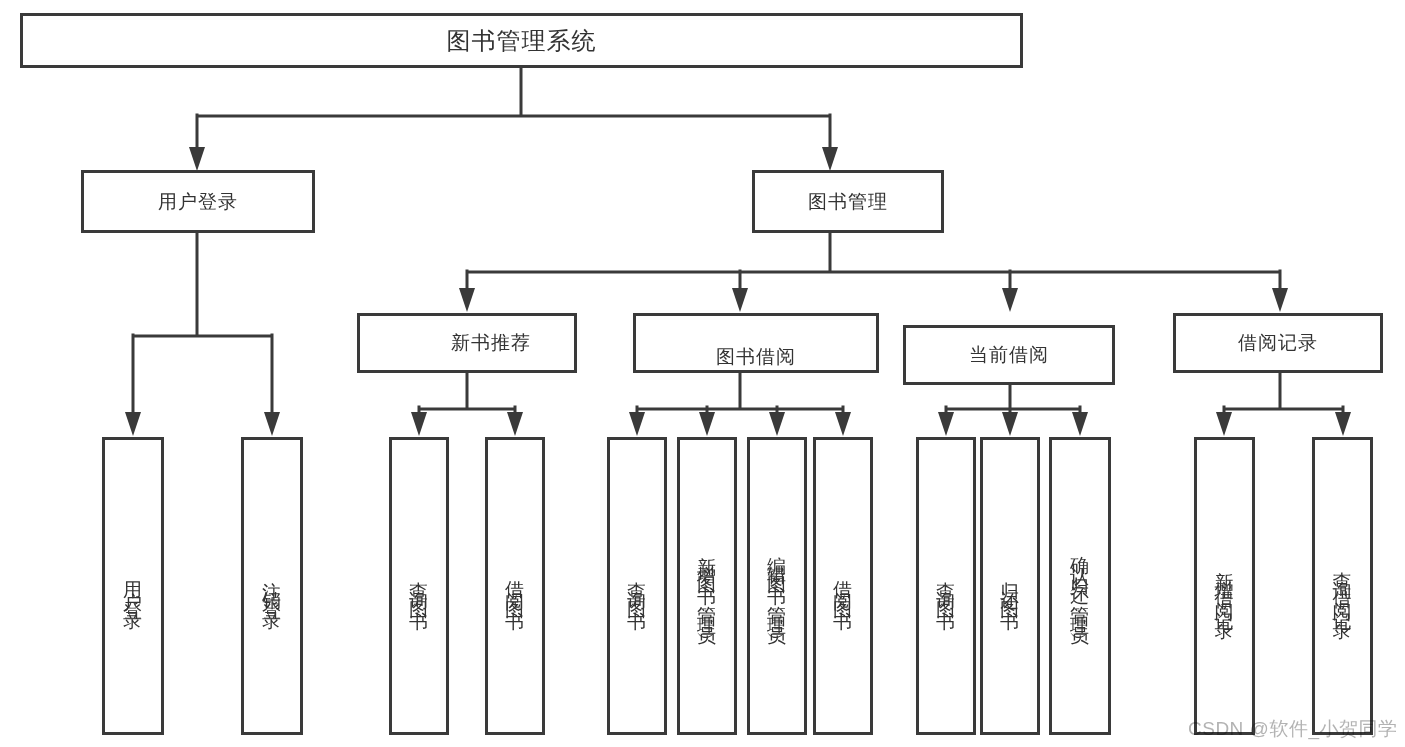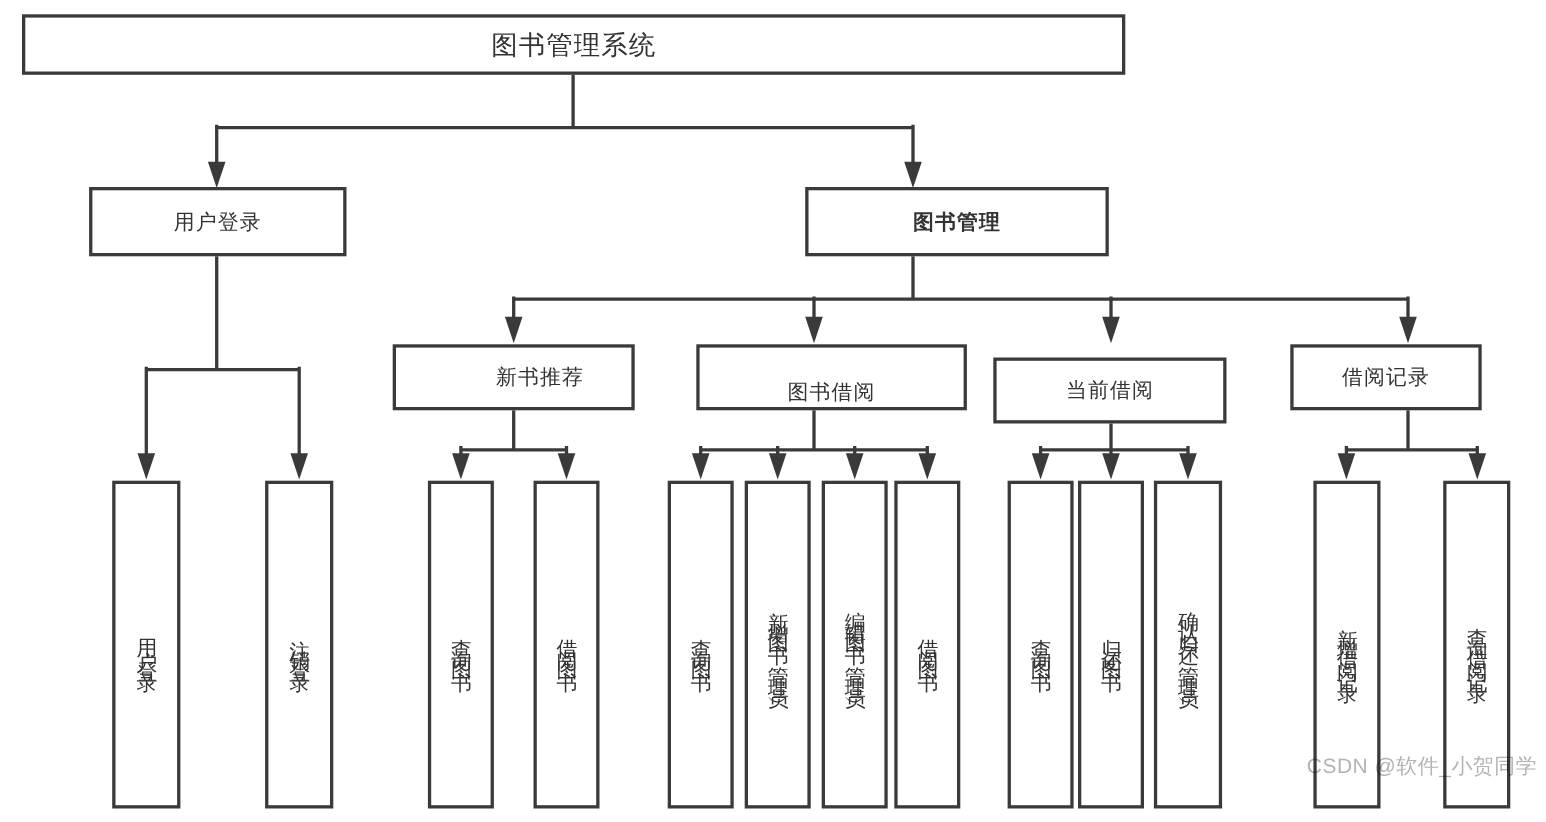--- a/index.html
+++ b/index.html
@@ -12,41 +12,41 @@
     position:absolute;box-sizing:border-box;border:3px solid #3a3a3a;background:#ffffff;
     display:flex;align-items:center;justify-content:center;z-index:2;
   }
   .hlabel{font-size:19px;letter-spacing:1px;}
   .root-box .hlabel{font-size:24px;}
   .vnode{writing-mode:vertical-rl;text-orientation:mixed;}
   .vlabel{font-size:19px;line-height:1;letter-spacing:10px;}
   
   .b-root{left:20px;top:13px;width:1003px;height:55px;}
   .b-l2a{left:81px;top:170px;width:234px;height:63px;}
-  .b-l2b{left:732px;top:170px;width:276px;height:63px;font-weight:bold;}
+  .b-l2b{left:752px;top:170px;width:192px;height:63px;}
   .b-l3a{left:357px;top:313px;width:220px;height:60px;padding-left:48px;}
   .b-l3b{left:633px;top:313px;width:246px;height:60px;align-items:flex-end;}
   .b-l3c{left:903px;top:325px;width:212px;height:60px;}
-  .b-l3d{left:1173px;top:313px;width:174px;height:60px;}
+  .b-l3d{left:1173px;top:313px;width:210px;height:60px;}
   .leaf{top:437px;height:298px;}
   .b-a1{left:102px;width:62px;}
   .b-a2{left:241px;width:62px;}
   .b-b1{left:389px;width:60px;}
   .b-b2{left:485px;width:60px;}
   .b-c1{left:607px;width:60px;}
   .b-c2{left:677px;width:60px;}
   .b-c3{left:747px;width:60px;}
   .b-c4{left:813px;width:60px;}
   .b-d1{left:916px;width:60px;}
   .b-d2{left:980px;width:60px;}
   .b-d3{left:1049px;width:62px;}
   .b-e1{left:1194px;width:61px;}
   .b-e2{left:1312px;width:61px;}
   .watermark{
-    position:absolute;left:1188px;top:684px;z-index:5;font-size:19px;color:#b3b3b3;
+    position:absolute;left:1188px;top:716px;z-index:5;font-size:19px;color:#b3b3b3;
     white-space:nowrap;mix-blend-mode:multiply;letter-spacing:0.5px;
   }
 </style>
 </head>
 <body>
 
 <div class="stage">
 
   <svg class="wires" viewBox="0 0 1405 747" xmlns="http://www.w3.org/2000/svg" aria-hidden="true">
     <path fill="none" stroke="#3a3a3a" stroke-width="3" stroke-linecap="square" d="

